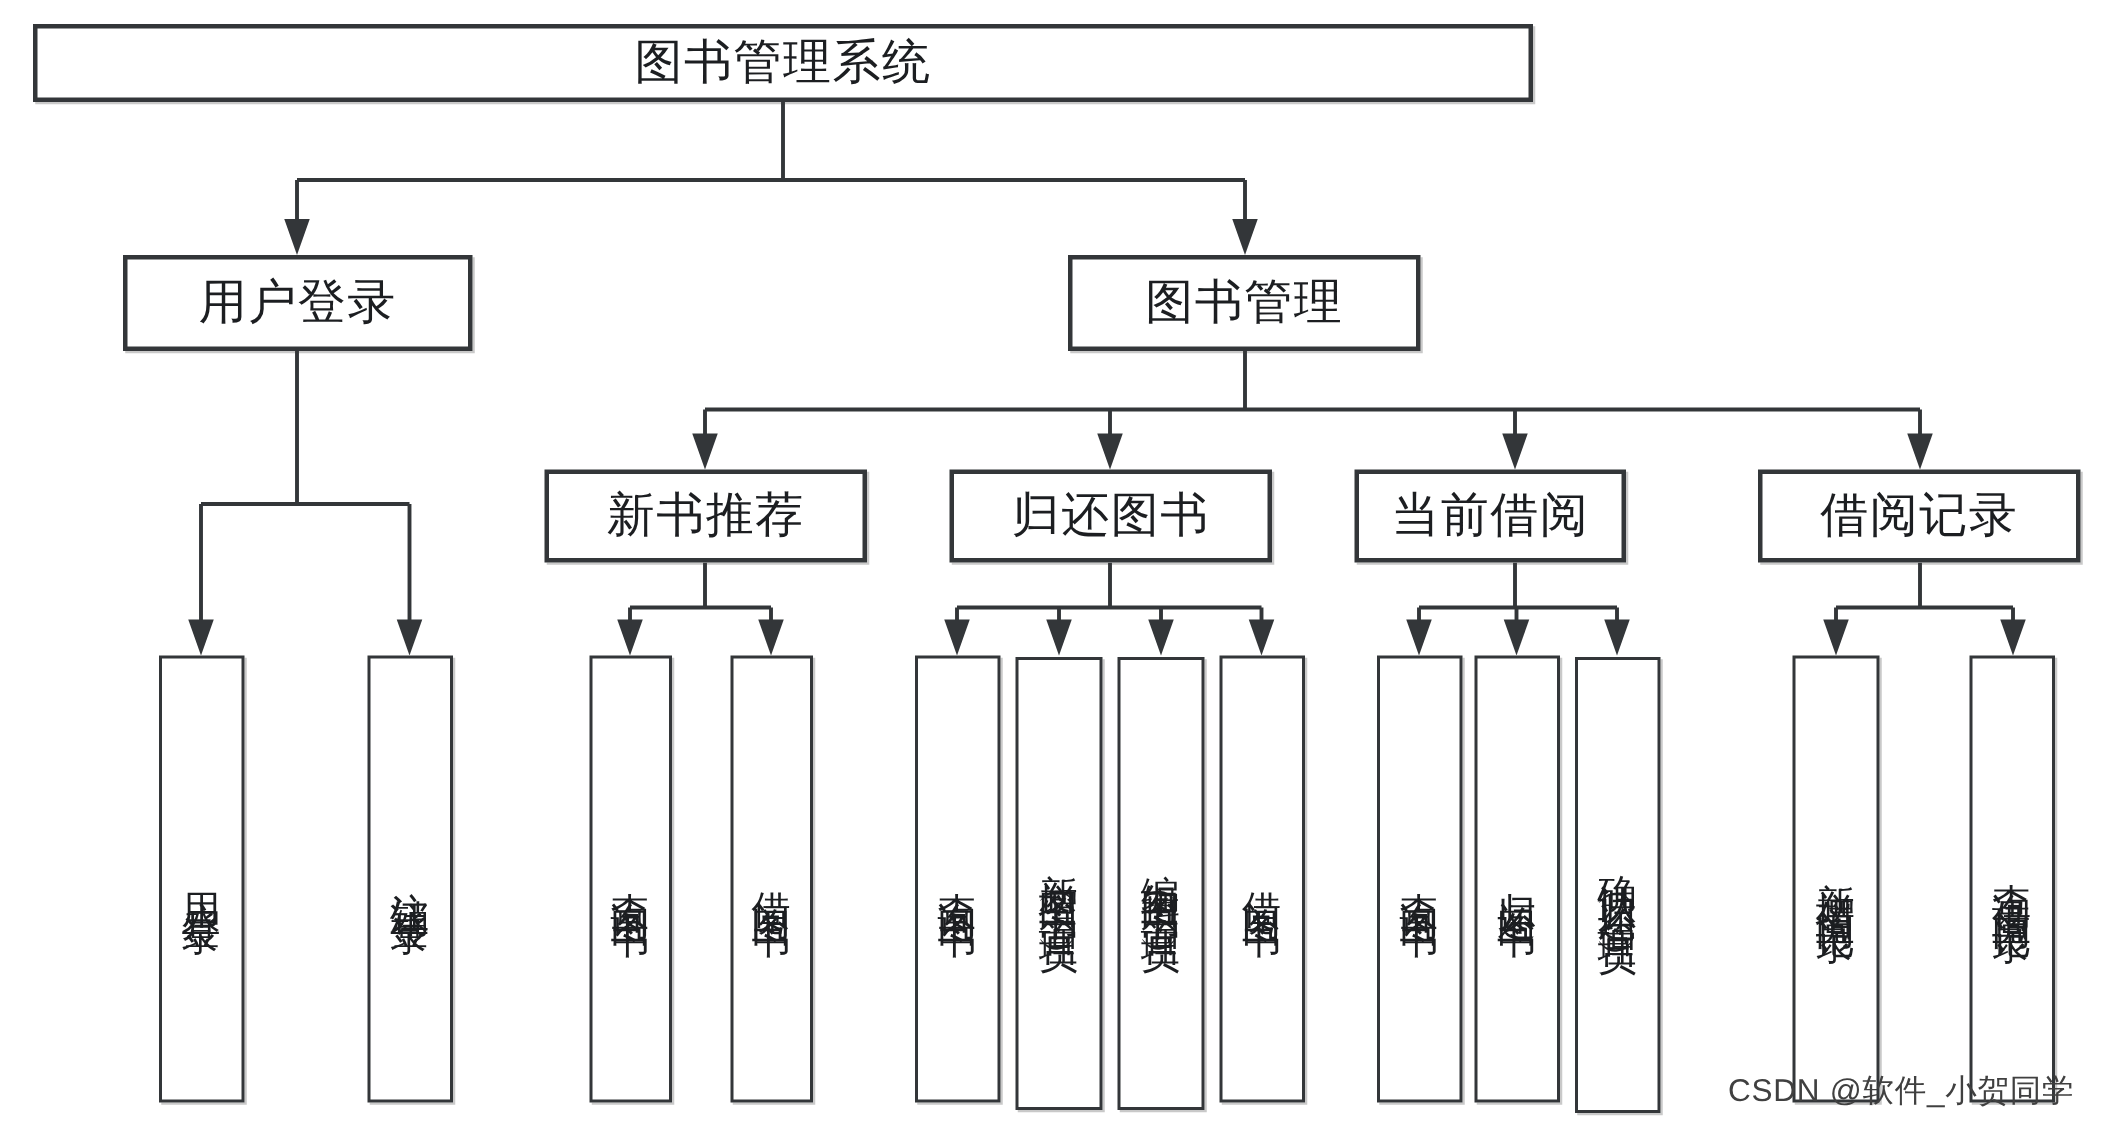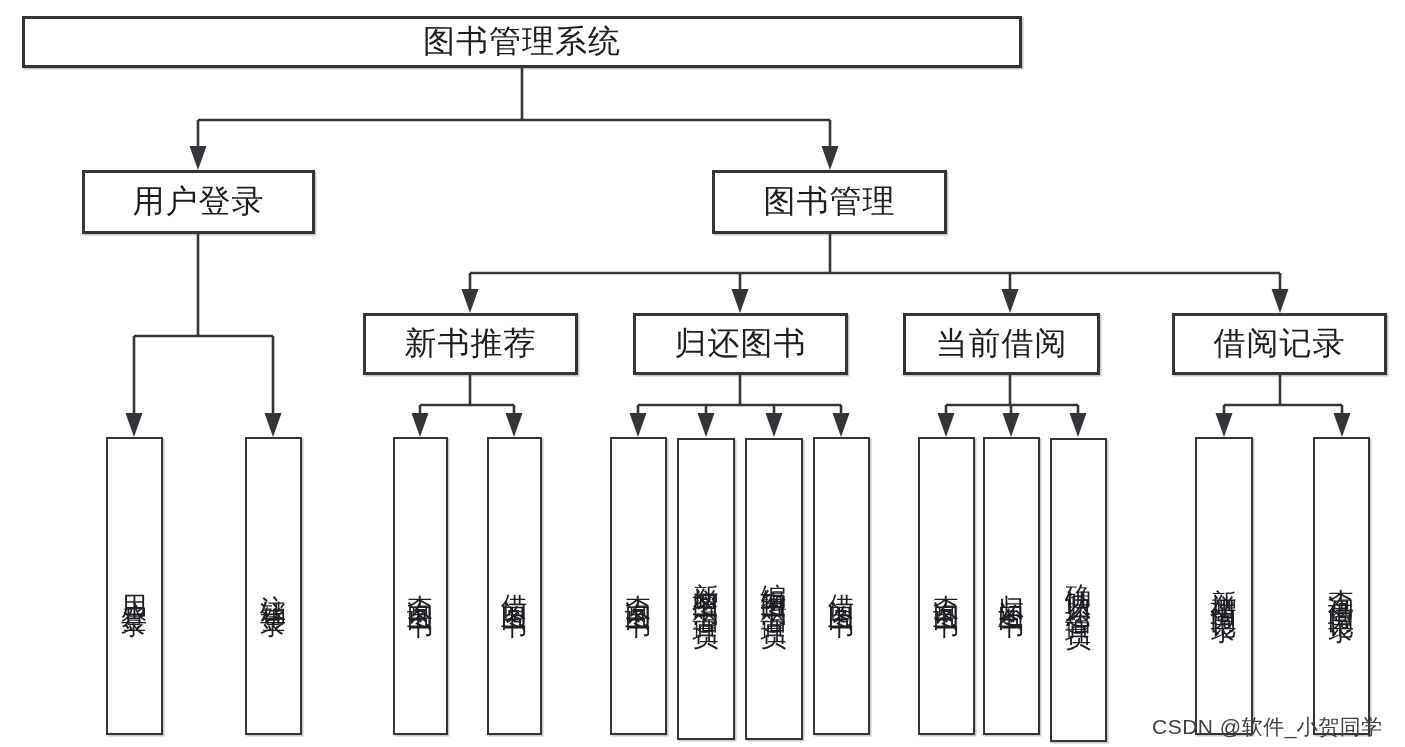--- a/index.html
+++ b/index.html
@@ -122,21 +122,21 @@
   <div class="node hbox" style="left:712px;top:170px;width:235px;height:64px;">
     <span>图书管理</span>
   </div>
 
   <div class="node hbox" style="left:363px;top:313px;width:215px;height:62px;">
     <span>新书推荐</span>
   </div>
   <div class="node hbox" style="left:633px;top:313px;width:215px;height:62px;">
     <span>归还图书</span>
   </div>
-  <div class="node hbox" style="left:903px;top:313px;width:197px;height:62px;">
+  <div class="node hbox" style="left:903px;top:313px;width:181px;height:62px;">
     <span>当前借阅</span>
   </div>
   <div class="node hbox" style="left:1172px;top:313px;width:215px;height:62px;justify-content:center;">
     <span>借阅记录</span>
   </div>
 
   <div class="node leaf" style="left:106px;top:437px;width:57px;height:298px;">
     <span class="vtext">用户登录</span>
   </div>
   <div class="node leaf" style="left:245px;top:437px;width:57px;height:298px;">

